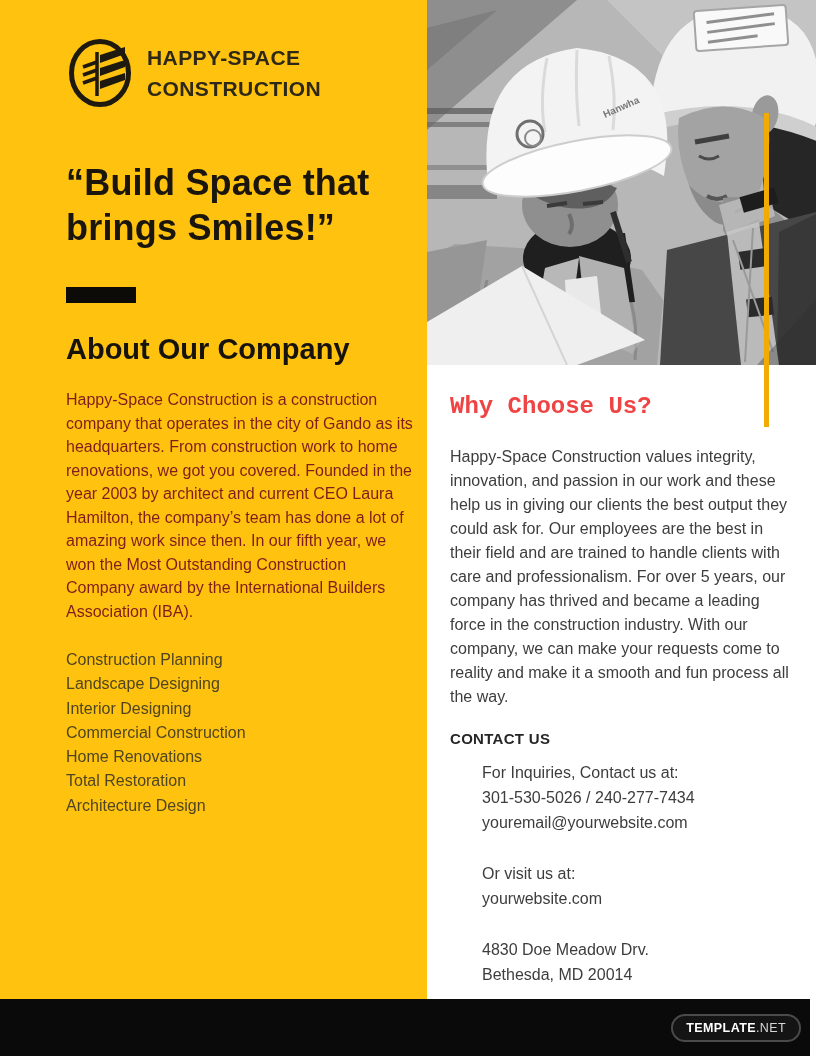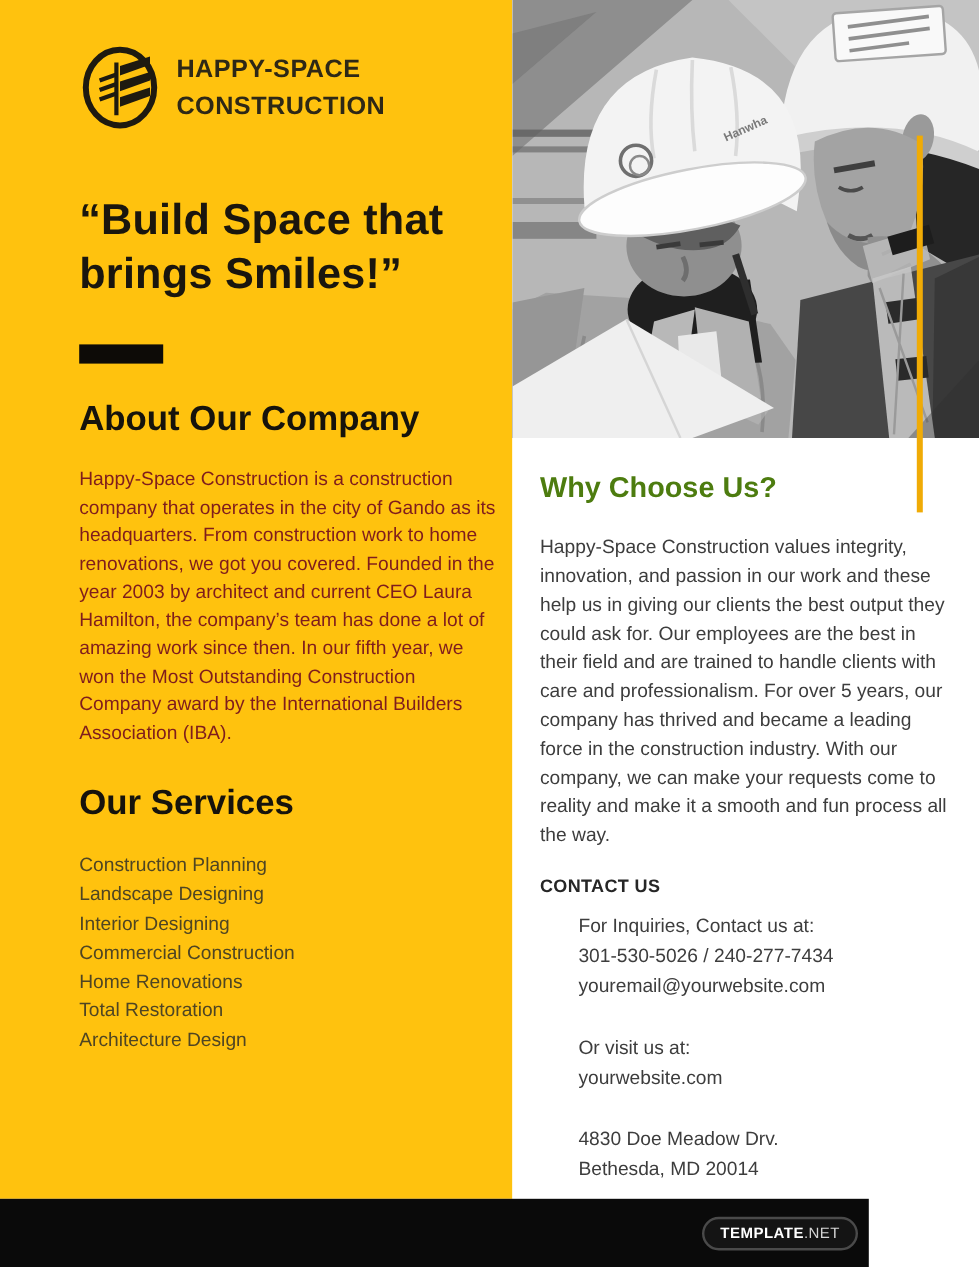--- a/index.html
+++ b/index.html
@@ -24,32 +24,32 @@
 
   .services-list { margin-top:25px; }
   .service-item { font-size:16px; line-height:24.3px; color:#4f4523; }
 
   
   .col-right { position:absolute; left:427px; top:0; width:389px; height:999px; background:#ffffff; }
   .photo { position:relative; width:389px; height:365px; background:#b7b7b7; overflow:hidden; }
   .photo svg { display:block; }
 
   .right-inner { padding:27px 24px 0 23px; }
-  .h-why { font-size:24px; line-height:30px; font-weight:700; color:#4d7c0f; }
+  .h-why { font-size:24px; line-height:30px; font-weight:700; color:#ef4444;font-family:Liberation Mono, monospace; }
   .why-body { margin-top:23px; width:342px; font-size:16px; line-height:24px; color:#3d3d3d; }
 
   .contact-heading { margin-top:20px; font-size:15px; line-height:20px; font-weight:700; letter-spacing:0.3px; color:#262626; }
   .contact-group { margin-top:11px; font-size:16px; line-height:25px; color:#3d3d3d;margin-left:32px; }
   .contact-group.gap { margin-top:26px; }
 
   
   .accent-line { position:absolute; left:764px; top:113px; width:5px; height:314px; background:#F0AB05; z-index:4; }
 
   
-  .footer-bar { position:absolute; left:0; top:999px; width:724px; height:57px; background:#0a0a0a; display:flex; align-items:center; justify-content:flex-end; padding-right:9px; }
+  .footer-bar { position:absolute; left:0; top:999px; width:810px; height:57px; background:#0a0a0a; display:flex; align-items:center; justify-content:flex-end; padding-right:9px; }
   .tn-badge { border:2px solid #4a4a4a; border-radius:15px; background:#141414; padding:5px 13px; font-size:12.5px; letter-spacing:0.4px; color:#ffffff; cursor:pointer; }
   .tn-badge .bold { font-weight:700; }
   .tn-badge .light { font-weight:400; color:#d6d6d6; }
 </style>
 </head>
 <body>
 
 <div class="page">
 
   <div class="col-left">
@@ -73,21 +73,20 @@
       <div class="quote">
         <div>“Build Space that</div>
         <div>brings Smiles!”</div>
       </div>
 
       <div class="divider-bar"></div>
 
       <div class="h-left">About Our Company</div>
       <div class="about-body">Happy-Space Construction is a construction company that operates in the city of Gando as its headquarters. From construction work to home renovations, we got you covered. Founded in the year 2003 by architect and current CEO Laura Hamilton, the company’s team has done a lot of amazing work since then. In our fifth year, we won the Most Outstanding Construction Company award by the International Builders Association (IBA).</div>
 
-      <div class="h-left">Our Services</div>
       <div class="services-list">
         <div class="service-item">Construction Planning</div>
         <div class="service-item">Landscape Designing</div>
         <div class="service-item">Interior Designing</div>
         <div class="service-item">Commercial Construction</div>
         <div class="service-item">Home Renovations</div>
         <div class="service-item">Total Restoration</div>
         <div class="service-item">Architecture Design</div>
       </div>
 

